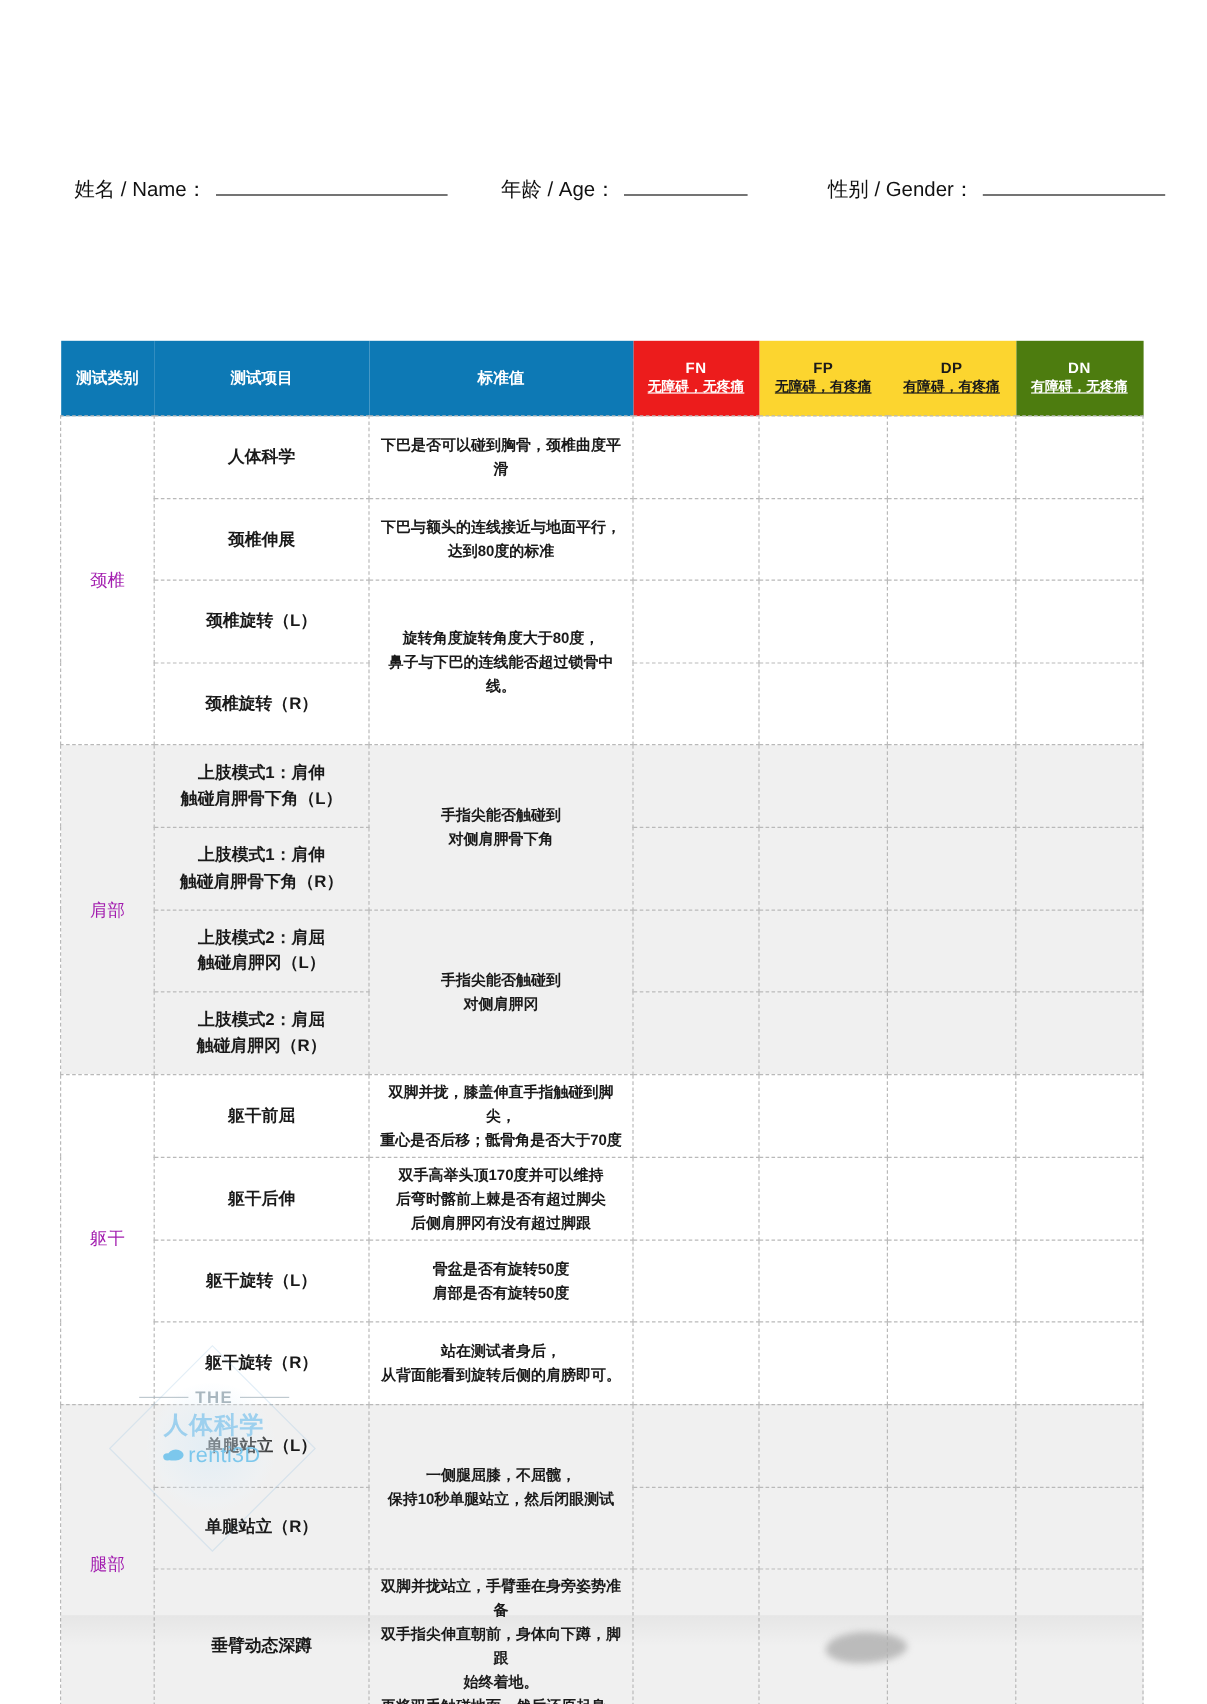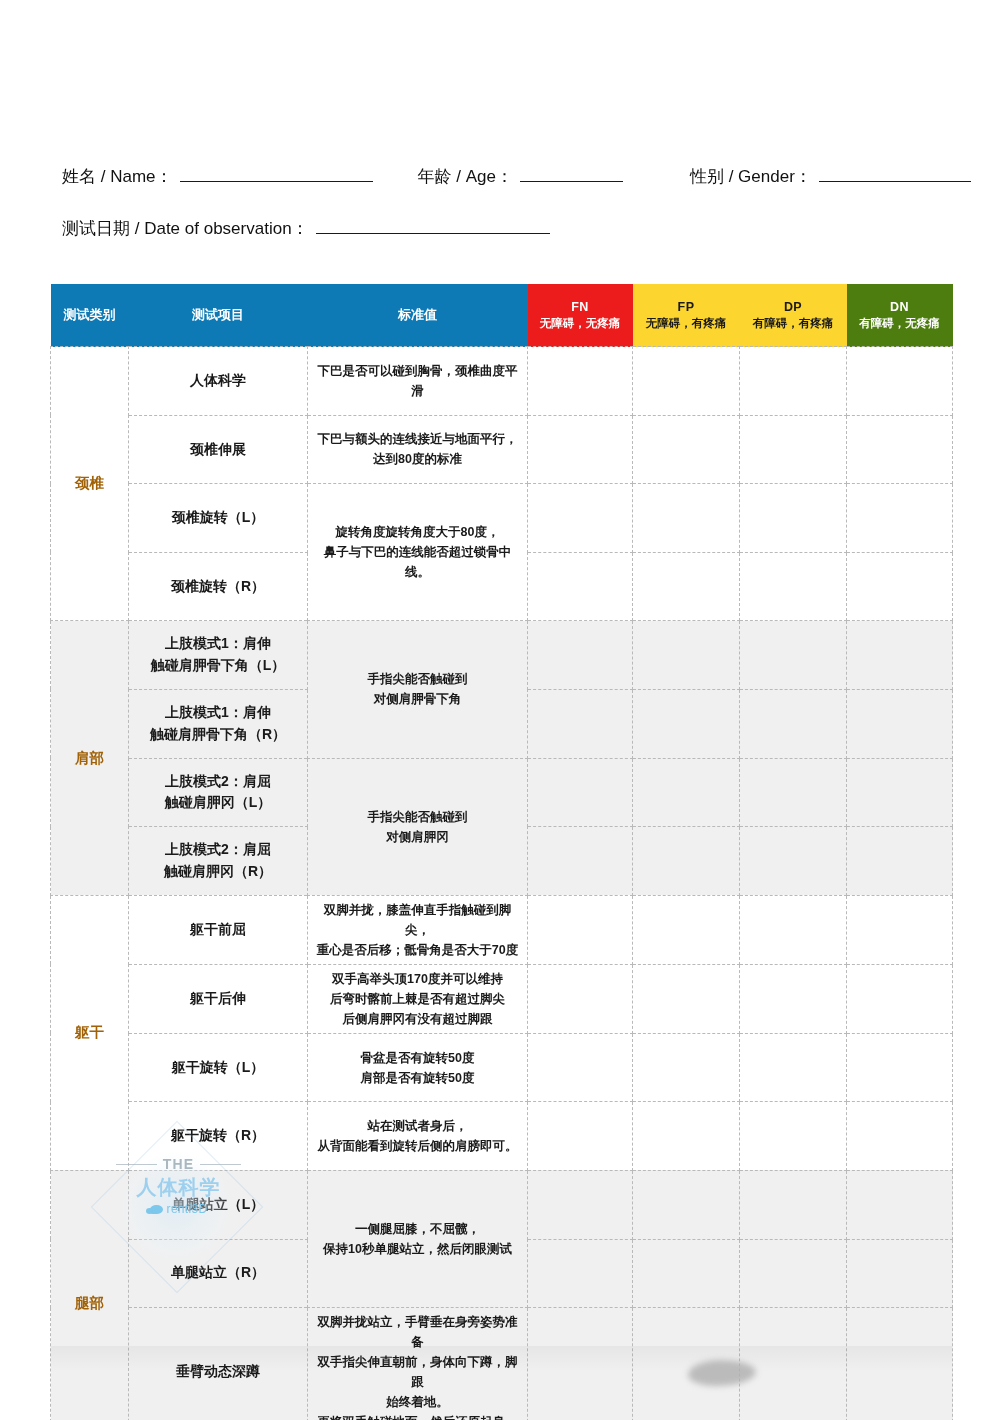--- a/index.html
+++ b/index.html
@@ -50,21 +50,21 @@
     align-items: baseline;
   }
   .form-row.row1 { left: 62px; top: 146px; }
   .form-row.row2 { left: 62px; top: 198px; }
 
   .field {
     display: inline-flex;
     align-items: baseline;
     white-space: nowrap;
   }
-  .field-label { font-size: 17px; color: #111111; margin-top: 19px; }
+  .field-label { font-size: 17px; color: #111111; }
   .field-blank {
     display: inline-block;
     border-bottom: 1.6px solid #1a1a1a;
     height: 15px;
     margin-left: 7px;
   }
   .blank-name   { width: 193px; }
   .blank-age    { width: 103px; }
   .blank-gender { width: 152px; }
   .blank-date   { width: 234px; }
@@ -116,27 +116,27 @@
     background: #4d7c0f;
     color: #ffffff;
     font-size: 11.5px;
   }
   th .code {
     display: block;
     font-size: 12.5px;
     letter-spacing: 0.4px;
     margin-bottom: 1px;
   }
-  th .desc { display: block; white-space: nowrap; }
+  th .desc { display: block; white-space: nowrap; text-decoration: underline; }
 
   
   td.cat {
     font-size: 14.5px;
-    font-weight: bold;
-    color: #a16207;
+    font-weight: normal;
+    color: #a21caf;
   }
   td.item {
     font-size: 14px;
     font-weight: bold;
     color: #1a1a1a;
     line-height: 1.55;
     padding: 4px 6px;
   }
   td.std {
     font-size: 12.5px;
@@ -241,21 +241,21 @@
     content: "";
     position: absolute;
     left: -4px;
     top: 3px;
     width: 7px;
     height: 6px;
     background: #7cc7ec;
     border-radius: 50%;
   }
   .wm-brand .btx {
-    font-size: 12px;
+    font-size: 18px;
     color: #7cc7ec;
     letter-spacing: .3px;
   }
 
   
   .bottom-shadow {
     position: absolute;
     left: 50px;
     top: 1346px;
     width: 902px;
@@ -292,26 +292,20 @@
       <span class="field-label">年龄 / Age：</span>
       <span class="field-blank blank-age"></span>
     </span>
     <span class="gap-b"></span>
     <span class="field">
       <span class="field-label">性别 / Gender：</span>
       <span class="field-blank blank-gender"></span>
     </span>
   </div>
 
-  <div class="form-row row2">
-    <span class="field">
-      <span class="field-label">测试日期 / Date of observation：</span>
-      <span class="field-blank blank-date"></span>
-    </span>
-  </div>
 
   <table class="sfma-table">
     <colgroup>
       <col class="c-cat">
         <col class="c-item">
         <col class="c-std">
       <col class="c-fn">
         <col class="c-fp">
         <col class="c-dp">
         <col class="c-dn">

